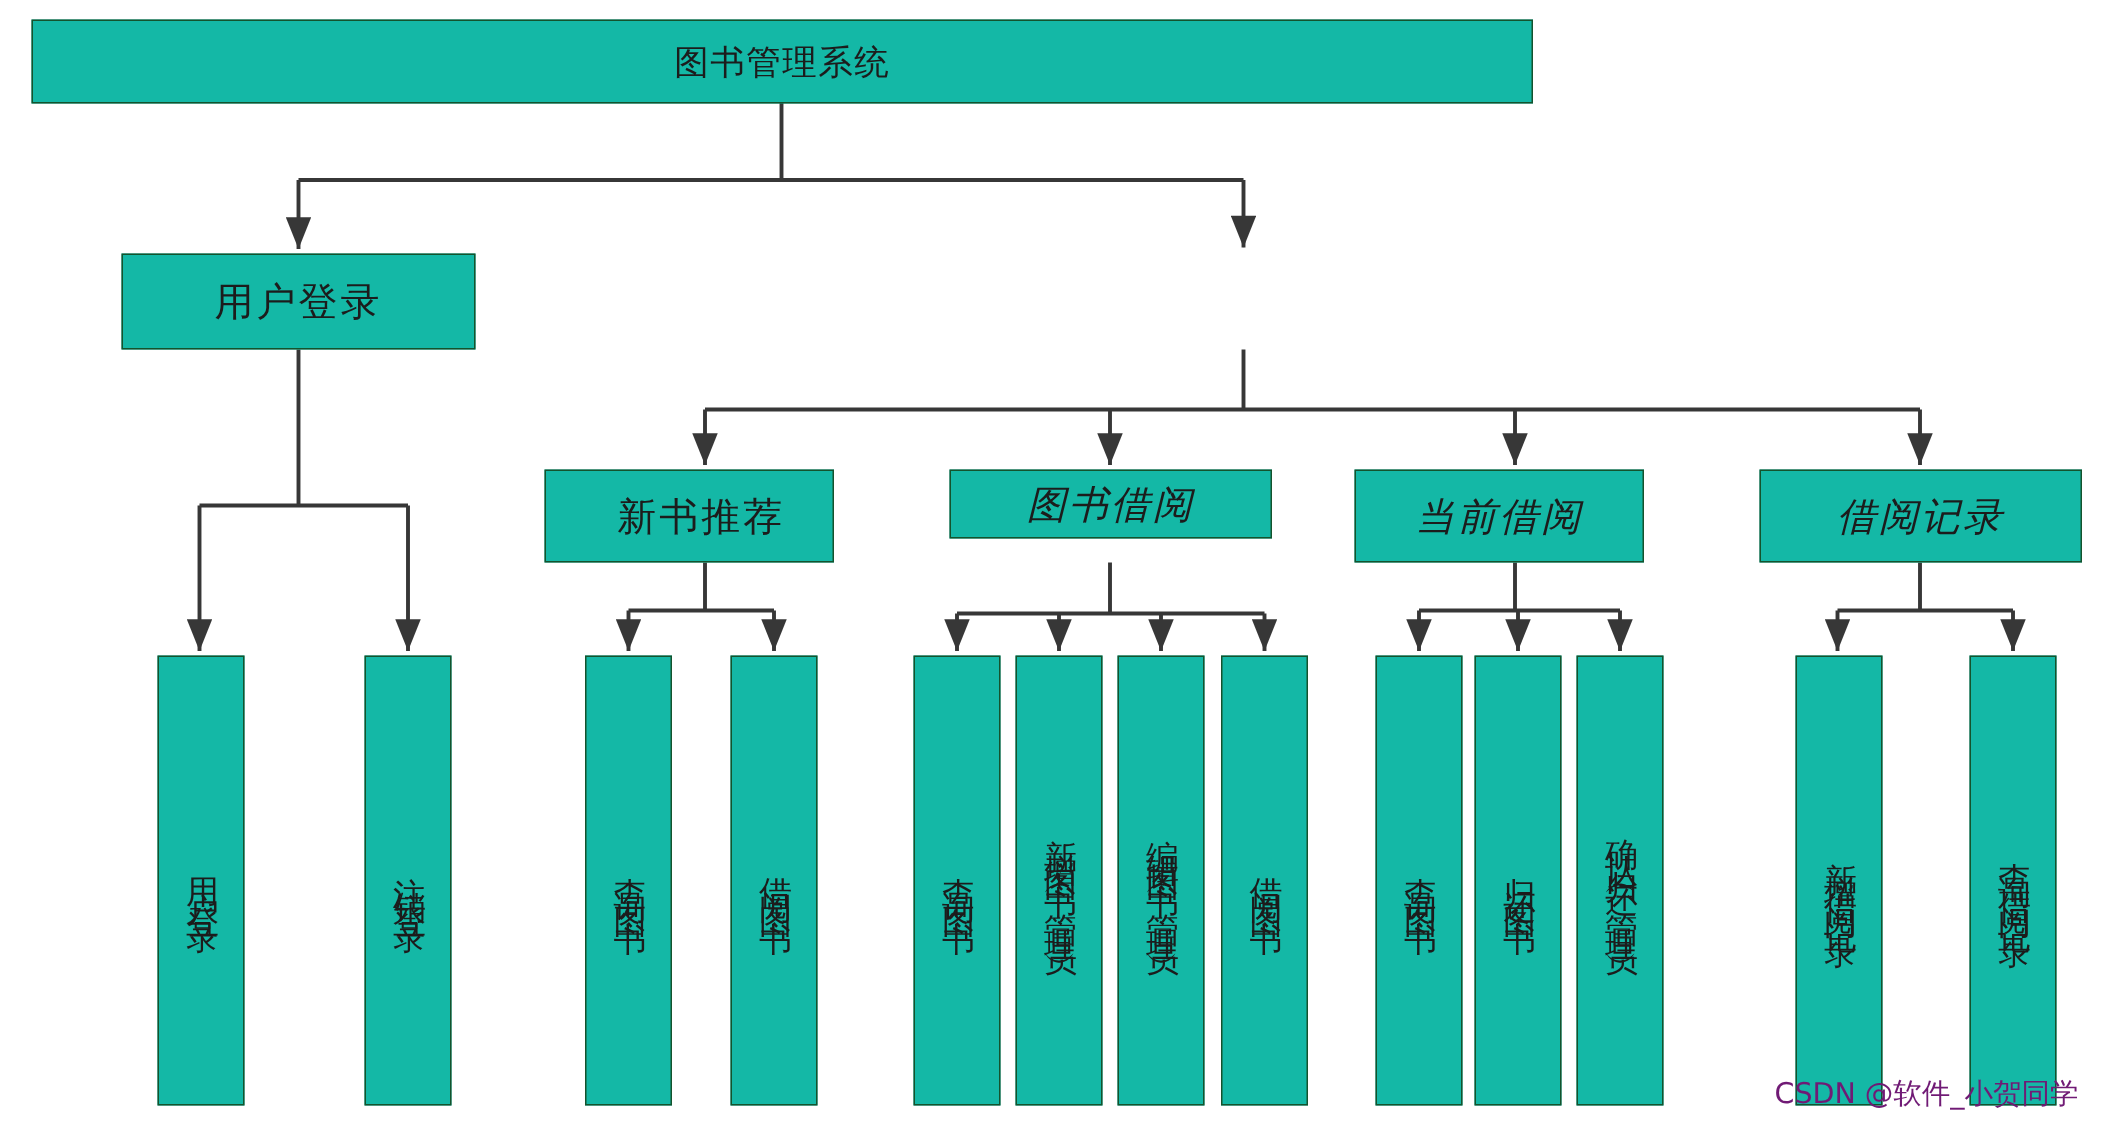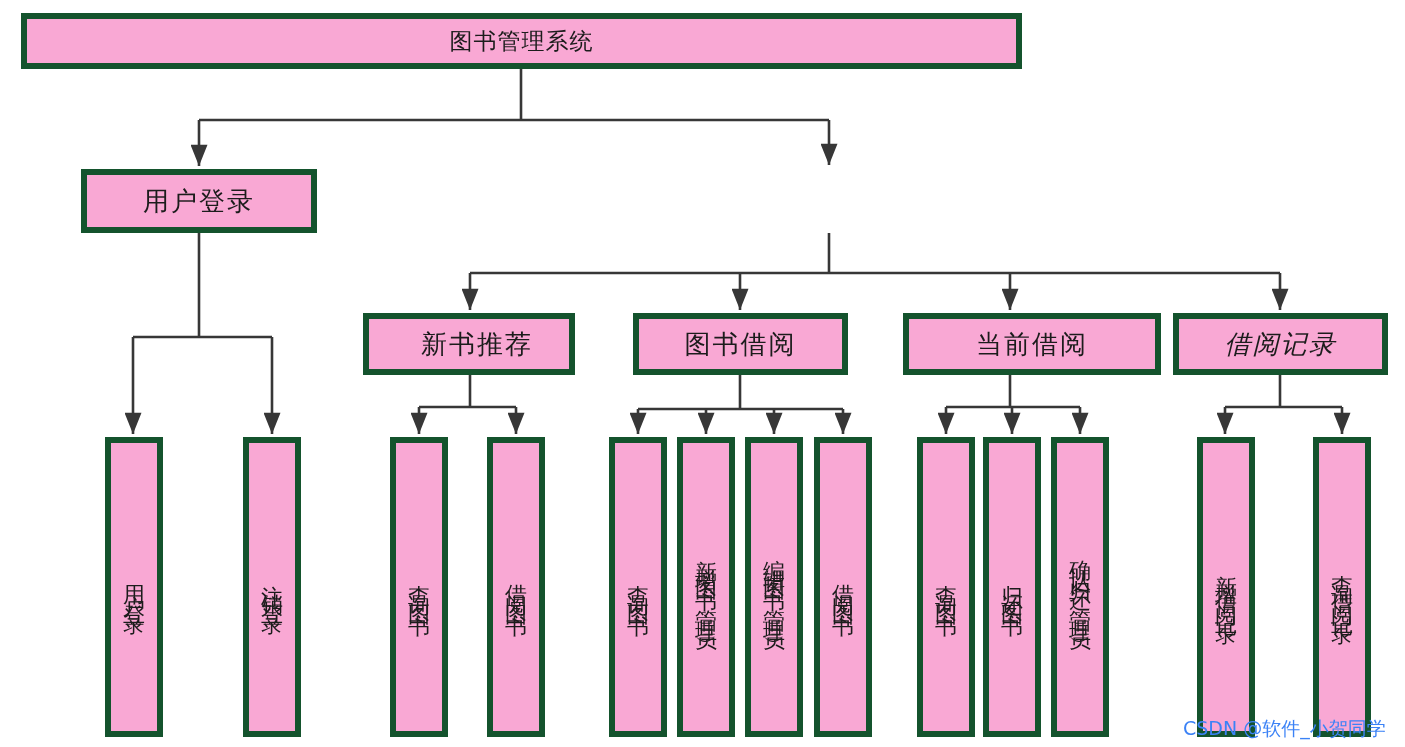--- a/index.html
+++ b/index.html
@@ -19,22 +19,22 @@
     position: absolute;
     left: 0;
     top: 0;
     width: 1405px;
     height: 747px;
     z-index: 1;
   }
   .node {
     position: absolute;
     box-sizing: border-box;
-    background: #f9a8d4;
-    border: 6px solid #14532d;
+    background: #14b8a6;
+    border: 1px solid #14532d;
     color: #1c1c1c;
     display: flex;
     align-items: center;
     justify-content: center;
     z-index: 2;
   }
   .h-node {
     font-size: 26px;
     letter-spacing: 2px;
     text-align: center;
@@ -50,21 +50,21 @@
     font-size: 22px;
     writing-mode: vertical-rl;
     letter-spacing: 10px;
     line-height: 1;
   }
   .watermark {
     position: absolute;
     left: 1183px;
     top: 716px;
     font-size: 19px;
-    color: #3b82f6;
+    color: #701a75;
     letter-spacing: 0px;
     white-space: nowrap;
     z-index: 3;
   }
 </style>
 </head>
 <body>
 
 <div class="stage">
 
@@ -115,23 +115,23 @@
       <path d="M1225 407 H1342"></path>
       <path d="M1225 407 V434" marker-end="url(#arrow)"></path>
       <path d="M1342 407 V434" marker-end="url(#arrow)"></path>
     </g>
   </svg>
 
   <div class="node h-node root-node" style="left:21px; top:13px; width:1001px; height:56px;">图书管理系统</div>
 
   <div class="node h-node" style="left:81px; top:169px; width:236px; height:64px;">用户登录</div>
 
-  <div class="node h-node" style="left:363px; top:313px; width:212px; height:62px;padding-left:16px;">新书推荐</div>
-  <div class="node h-node" style="left:633px; top:313px; width:215px; height:62px;">图书借阅</div>
-  <div class="node h-node" style="left:903px; top:313px; width:258px; height:62px;">当前借阅</div>
+  <div class="node h-node" style="left:363px; top:313px; width:193px; height:62px;padding-left:16px;">新书推荐</div>
+  <div class="node h-node" style="left:633px; top:313px; width:215px; height:46px;font-style:italic;">图书借阅</div>
+  <div class="node h-node" style="left:903px; top:313px; width:193px; height:62px;font-style:italic;">当前借阅</div>
   <div class="node h-node" style="left:1173px; top:313px; width:215px; height:62px;font-style:italic;">借阅记录</div>
 
   <div class="node v-node" style="left:105px; top:437px;">用户登录</div>
   <div class="node v-node" style="left:243px; top:437px;">注销登录</div>
 
   <div class="node v-node" style="left:390px; top:437px;">查询图书</div>
   <div class="node v-node" style="left:487px; top:437px;">借阅图书</div>
 
   <div class="node v-node" style="left:609px; top:437px;">查询图书</div>
   <div class="node v-node" style="left:677px; top:437px;">新增图书（管理员）</div>

